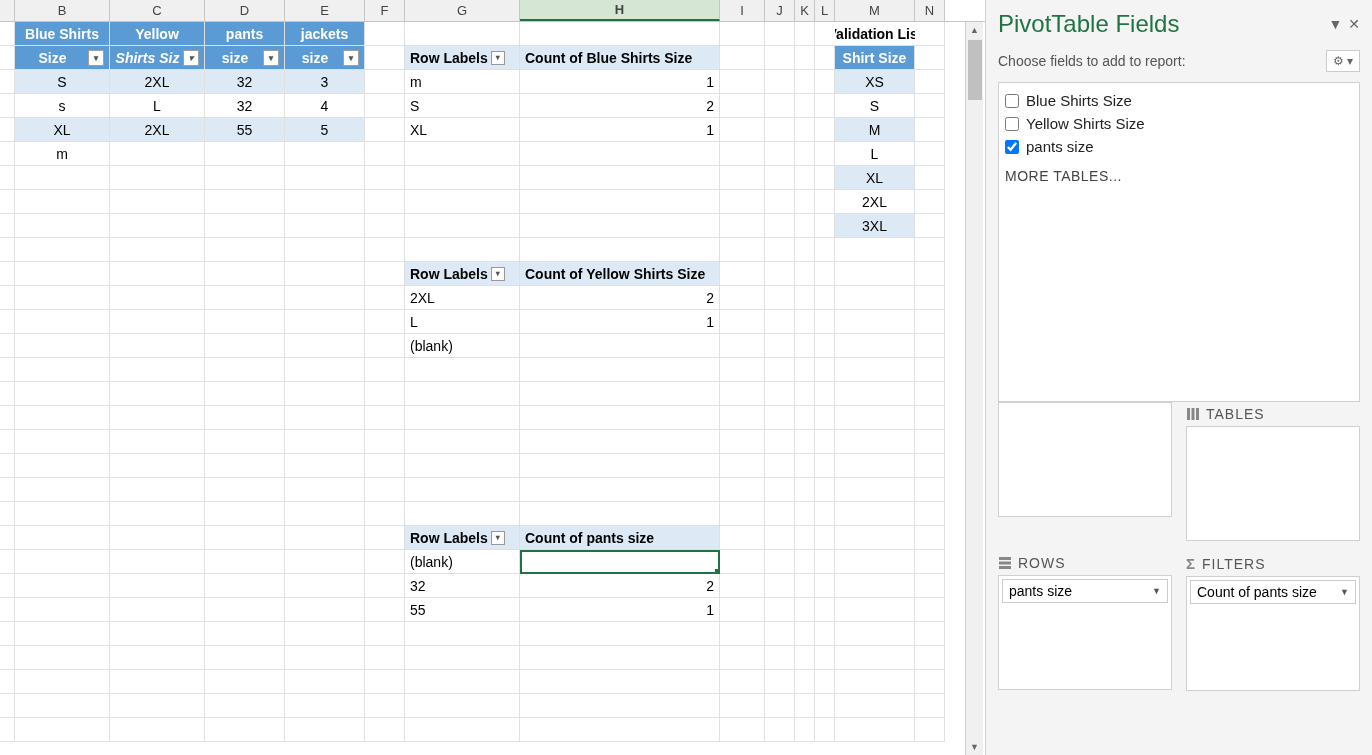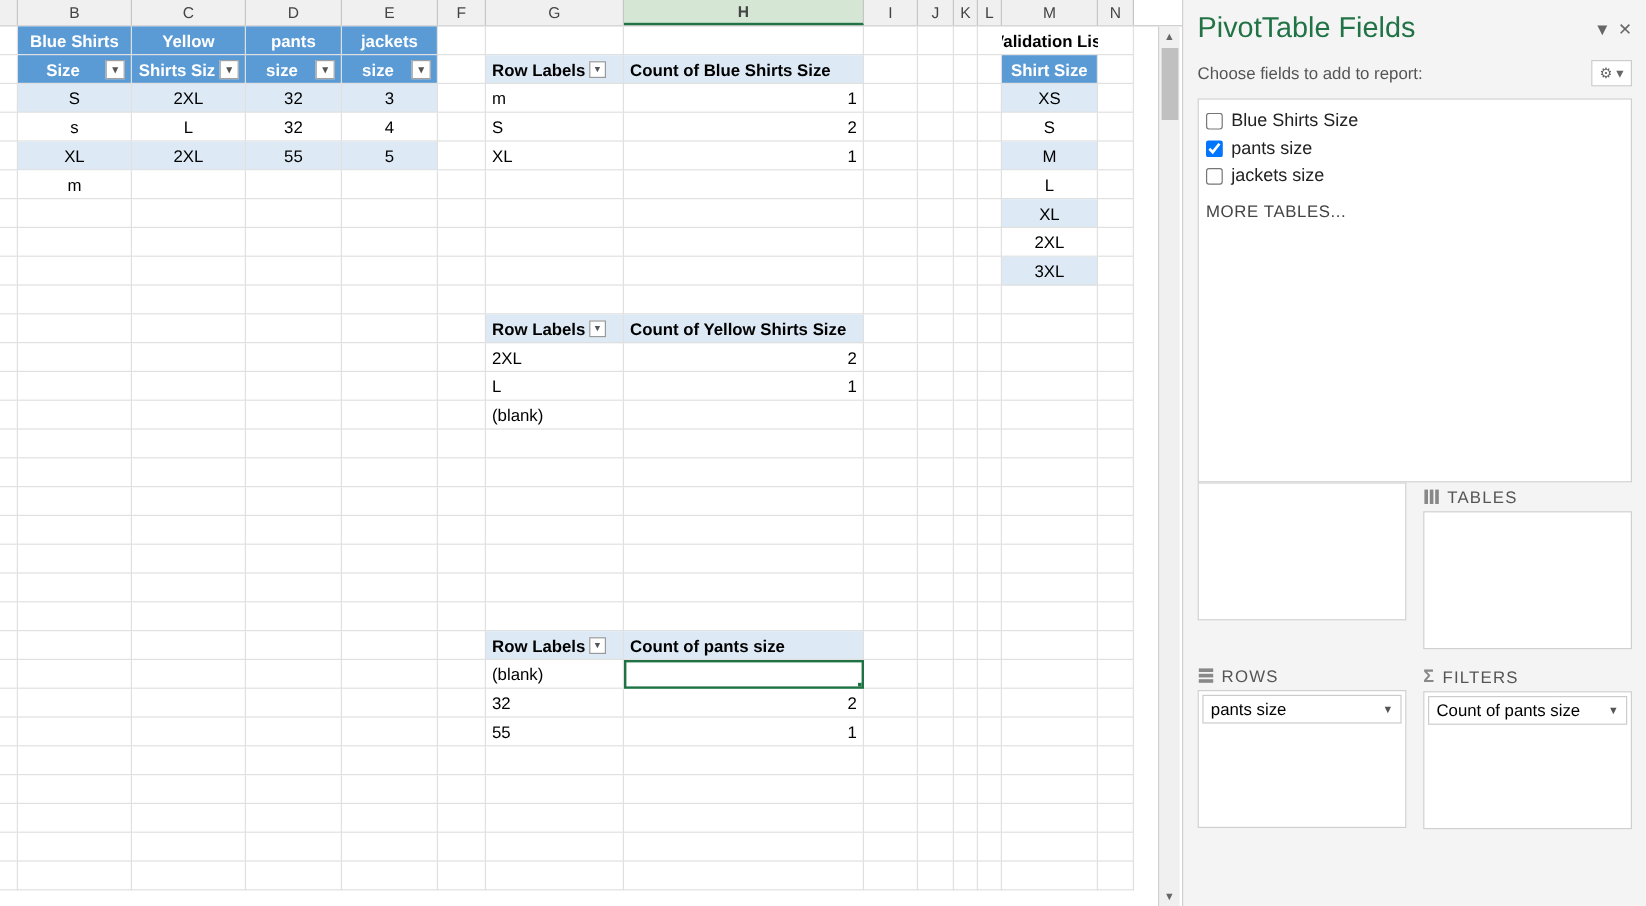--- a/index.html
+++ b/index.html
@@ -90,21 +90,21 @@
         <div class="cell bold" style="width: 20px; border-right: none;"></div>
         <div class="cell bold" style="width: 80px; justify-content: center; border-right: none;">Validation List</div>
         <div class="cell" style="width: 30px;"></div>
       </div>
       <div class="row">
         <div class="cell" style="width: 15px;"></div>
         <div class="cell tbl-header" style="width: 95px; justify-content: flex-end;">
           <span style="flex:1;text-align:center;">Size</span>
           <span class="filter-btn">▾</span>
         </div>
-        <div class="cell tbl-header" style="width: 95px; justify-content: center;">
+        <div class="cell tbl-header" style="width: 95px; justify-content: center; font-style: italic;">
           <span style="flex:1;text-align:center;">Shirts Siz</span>
           <span class="filter-btn">▾</span>
         </div>
         <div class="cell tbl-header" style="width: 80px; justify-content: flex-end;">
           <span style="flex:1;text-align:center;">size</span>
           <span class="filter-btn">▾</span>
         </div>
         <div class="cell tbl-header" style="width: 80px; justify-content: flex-end;">
           <span style="flex:1;text-align:center;">size</span>
           <span class="filter-btn">▾</span>
@@ -593,26 +593,26 @@
   <div class="pane-sub">
     <span>Choose fields to add to report:</span>
     <button class="gear-btn">⚙ ▾</button>
   </div>
   <div class="field-list" id="fieldlist">
       <label class="field-item">
         <input type="checkbox" style="">
         <span>Blue Shirts Size</span>
       </label>
       <label class="field-item">
+        <input type="checkbox" style="">
+        <span>Yellow Shirts Size</span>
+      </label>
+      <label class="field-item">
         <input type="checkbox" checked="" style="">
         <span>pants size</span>
-      </label>
-      <label class="field-item">
-        <input type="checkbox" style="">
-        <span>jackets size</span>
       </label>
       <div class="more-tables">MORE TABLES...</div>
     </div>
 
 
   <div class="areas">
     <div class="area-col">
       <div class="area-box"></div>
     </div>
     <div class="area-col">

